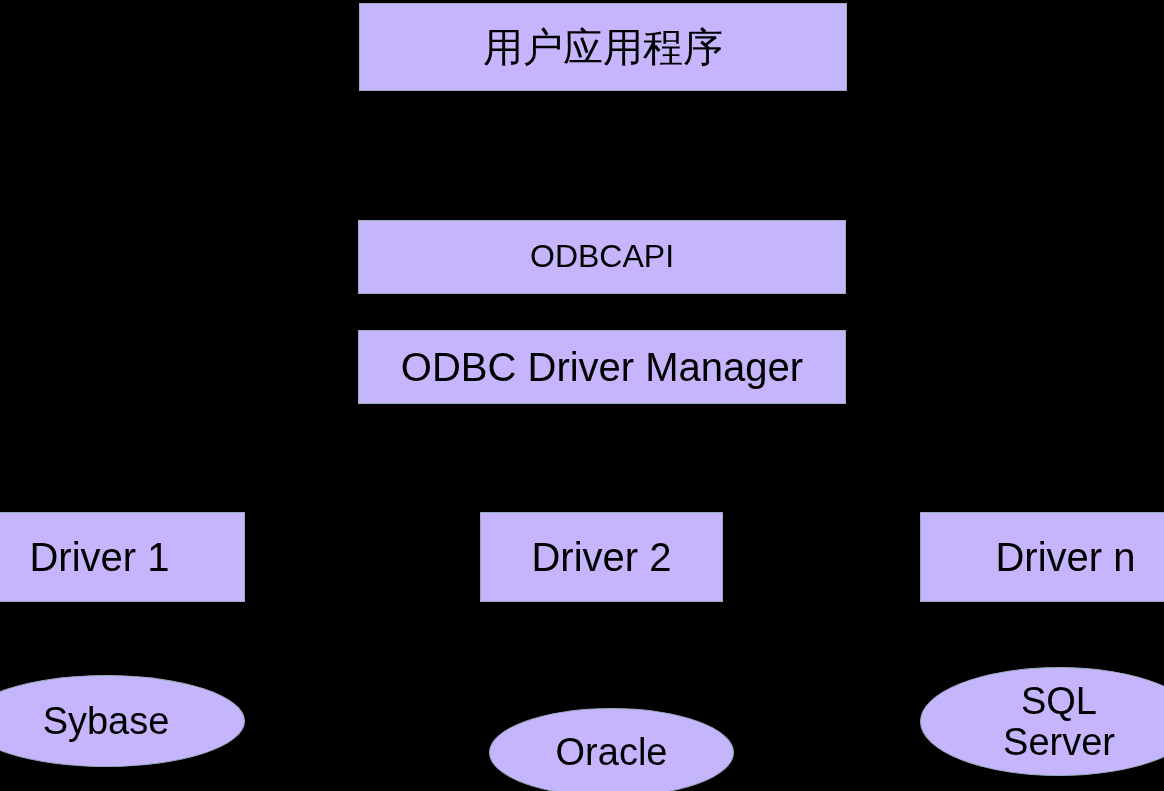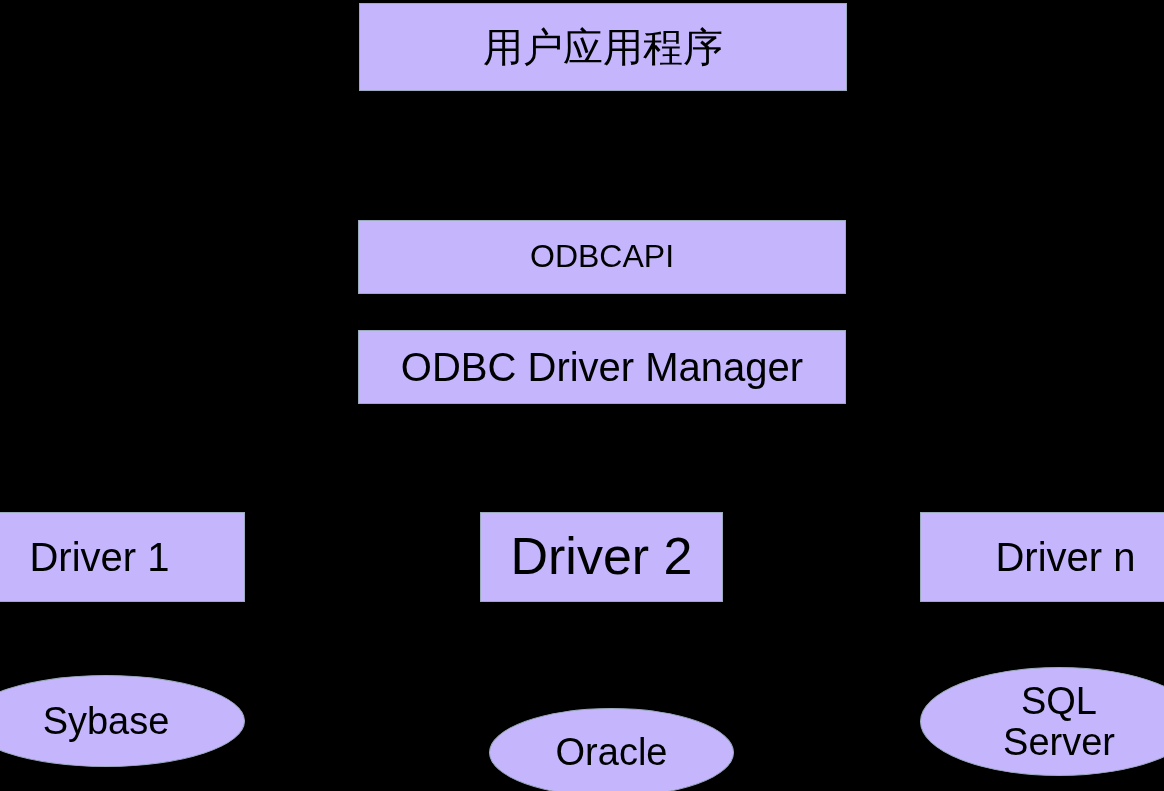--- a/index.html
+++ b/index.html
@@ -36,21 +36,21 @@
   .node.ellipse {
     border-radius: 50%;
   }
 
   
   #node-user-app      { left: 359px;  top: 3px;   width: 488px; height: 88px;  font-size: 40px; }
   #node-odbc-api      { left: 358px;  top: 172px; width: 488px; height: 74px;  font-size: 32px; margin-top: 48px; }
   #node-driver-mgr    { left: 358px;  top: 330px; width: 488px; height: 74px;  font-size: 40px; }
 
   #node-driver-1      { left: -46px;  top: 512px; width: 291px; height: 90px;  font-size: 40px; }
-  #node-driver-2      { left: 480px;  top: 512px; width: 243px; height: 90px;  font-size: 52px; }
+  #node-driver-2      { left: 480px;  top: 512px; width: 243px; height: 90px;  font-size: 40px; }
   #node-driver-n      { left: 920px;  top: 512px; width: 291px; height: 90px;  font-size: 40px; }
 
   #node-db-sybase     { left: -33px;  top: 675px; width: 278px; height: 92px;  font-size: 38px; }
   #node-db-oracle     { left: 489px;  top: 708px; width: 245px; height: 89px;  font-size: 38px; }
   #node-db-sqlserver  { left: 920px;  top: 667px; width: 278px; height: 109px; font-size: 38px; }
 
   
   .arrowhead {
     position: absolute;
     width: 0;

